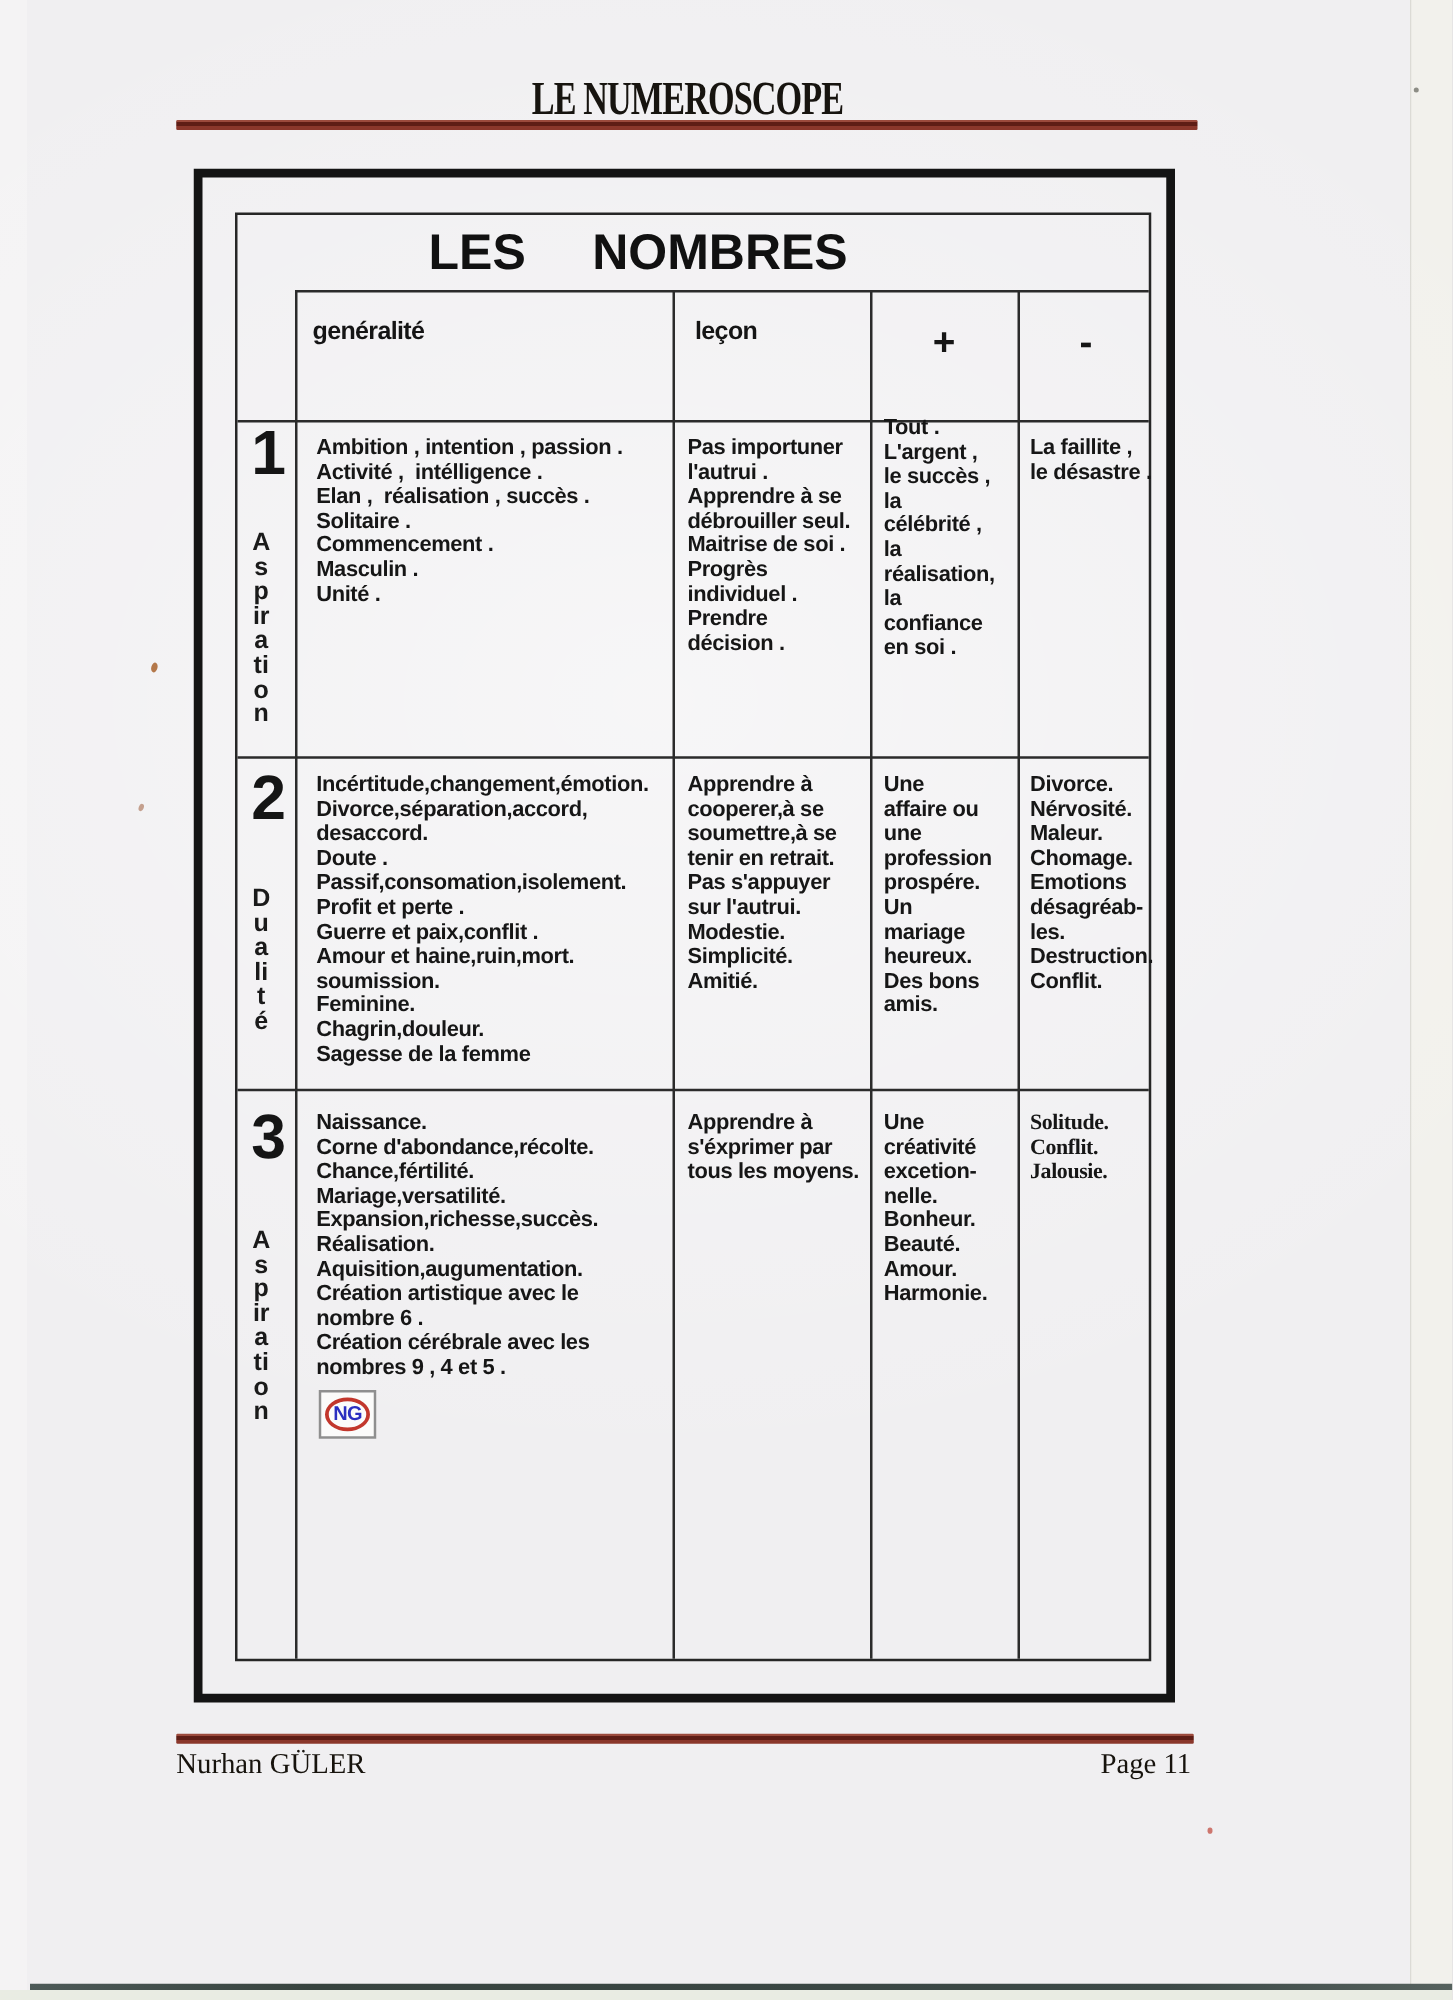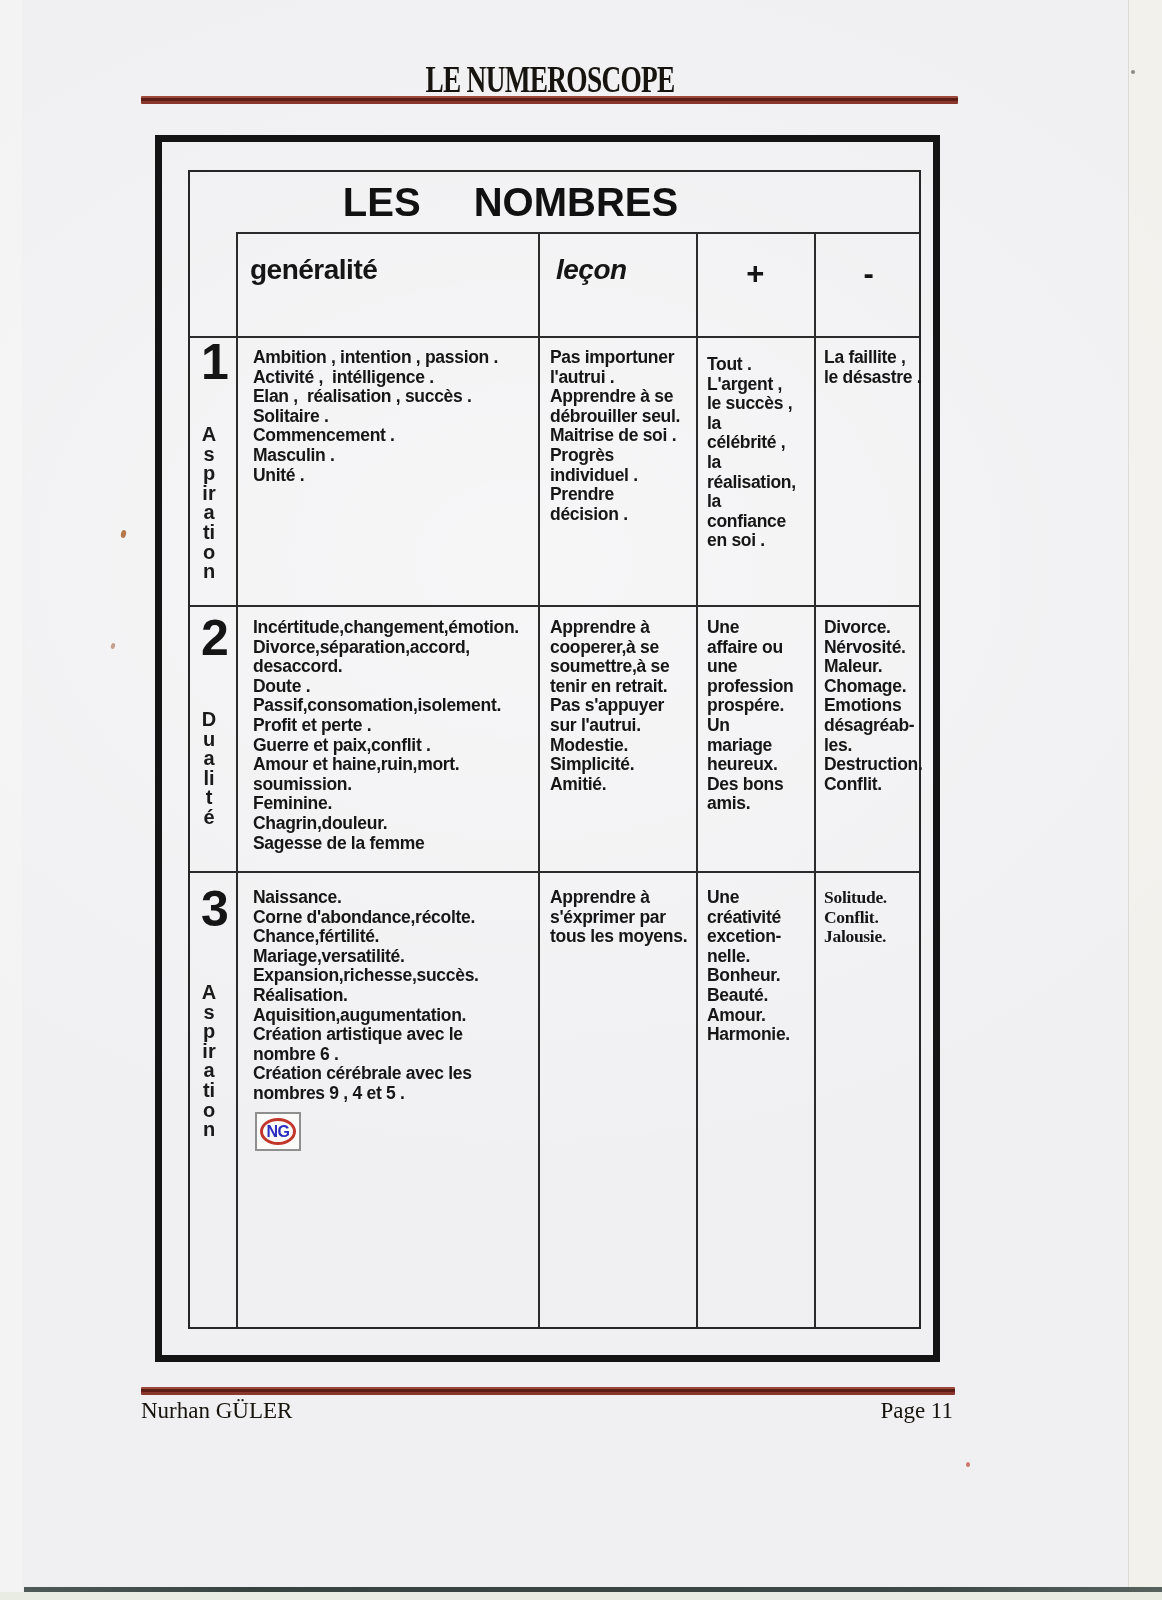--- a/index.html
+++ b/index.html
@@ -34,21 +34,21 @@
     border:2px solid #262626;box-sizing:border-box;
   }
   .gline{position:absolute;background:#2b2b2b;}
   .v{width:2px;top:60px;bottom:0;}
   .h{height:2px;}
   .table-title{
     position:absolute;left:0;top:8px;width:100%;box-sizing:border-box;padding-right:88px;
     text-align:center;font-weight:700;font-size:40px;color:#111;
     word-spacing:42px;letter-spacing:0;
   }
-  .col-head{position:absolute;font-weight:700;color:#151515;font-size:28px;letter-spacing:-.5px;text-align:center;}
+  .col-head{position:absolute;font-weight:700;color:#151515;font-size:20px;letter-spacing:-.5px;text-align:center;}
   .col-head.sign{font-size:31px;text-align:center;}
   .row-num{position:absolute;width:46px;text-align:center;font-weight:700;font-size:50px;line-height:44px;color:#151515;}
   .vlabel{
     position:absolute;left:11px;width:16px;text-align:center;
     font-weight:700;font-size:20px;color:#1a1a1a;word-break:break-all;line-height:19.6px;margin-top:40px;
   }
   .cell{
     position:absolute;font-weight:700;font-size:17.5px;line-height:19.6px;
     letter-spacing:-.3px;color:#161616;white-space:pre-wrap;
   }
@@ -95,21 +95,21 @@
     <div class="gline v" style="left:348px;"></div>
     <div class="gline v" style="left:506px;"></div>
     <div class="gline v" style="left:624px;"></div>
     <div class="gline h" style="left:46px;right:0;top:60px;"></div>
     <div class="gline h" style="left:0;right:0;top:164px;"></div>
     <div class="gline h" style="left:0;right:0;top:433px;"></div>
     <div class="gline h" style="left:0;right:0;top:699px;"></div>
 
     <div class="table-title">LES NOMBRES</div>
     <div class="col-head" style="left:60px;top:82px;">genéralité</div>
-    <div class="col-head" style="left:366px;top:82px;font-style:italic;">leçon</div>
+    <div class="col-head" style="left:366px;top:82px;">leçon</div>
     <div class="col-head sign" style="left:506px;top:84px;width:118px;">+</div>
     <div class="col-head sign" style="left:624px;top:84px;width:109px;">-</div>
 
     <div class="row-num" style="left:2px;top:168px;">1</div>
     <div class="vlabel" style="top:213px;">Aspiration</div>
     <div class="cell c-gen" style="top:176px;">Ambition , intention , passion .
 Activité ,  intélligence .
 Elan ,  réalisation , succès .
 Solitaire .
 Commencement .
@@ -117,21 +117,21 @@
 Unité .</div>
     <div class="cell c-lec" style="top:176px;">Pas importuner
 l'autrui .
 Apprendre à se
 débrouiller seul.
 Maitrise de soi .
 Progrès
 individuel .
 Prendre
 décision .</div>
-    <div class="cell c-plus" style="top:183px;">Tout .
+    <div class="cell c-plus" style="top:160px;">Tout .
 L'argent ,
 le succès ,
 la
 célébrité ,
 la
 réalisation,
 la
 confiance
 en soi .</div>
     <div class="cell c-minus" style="top:176px;">La faillite ,

